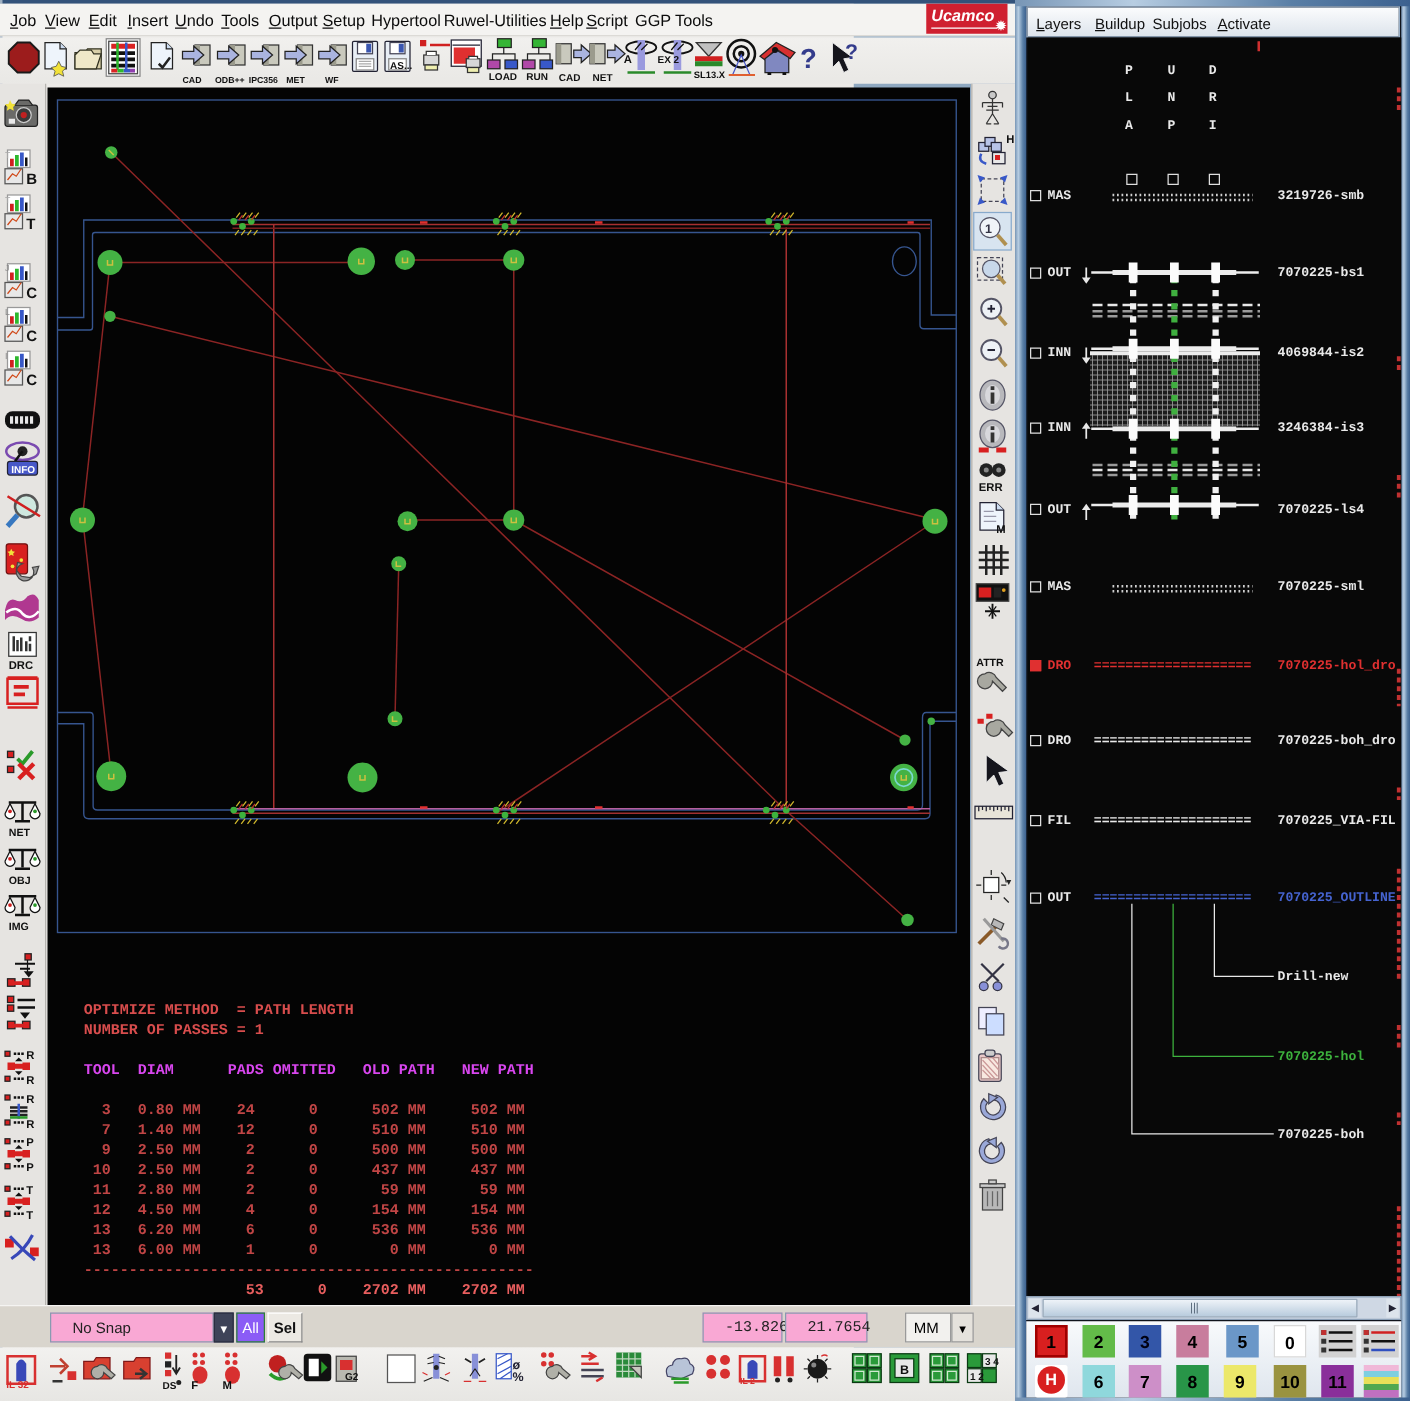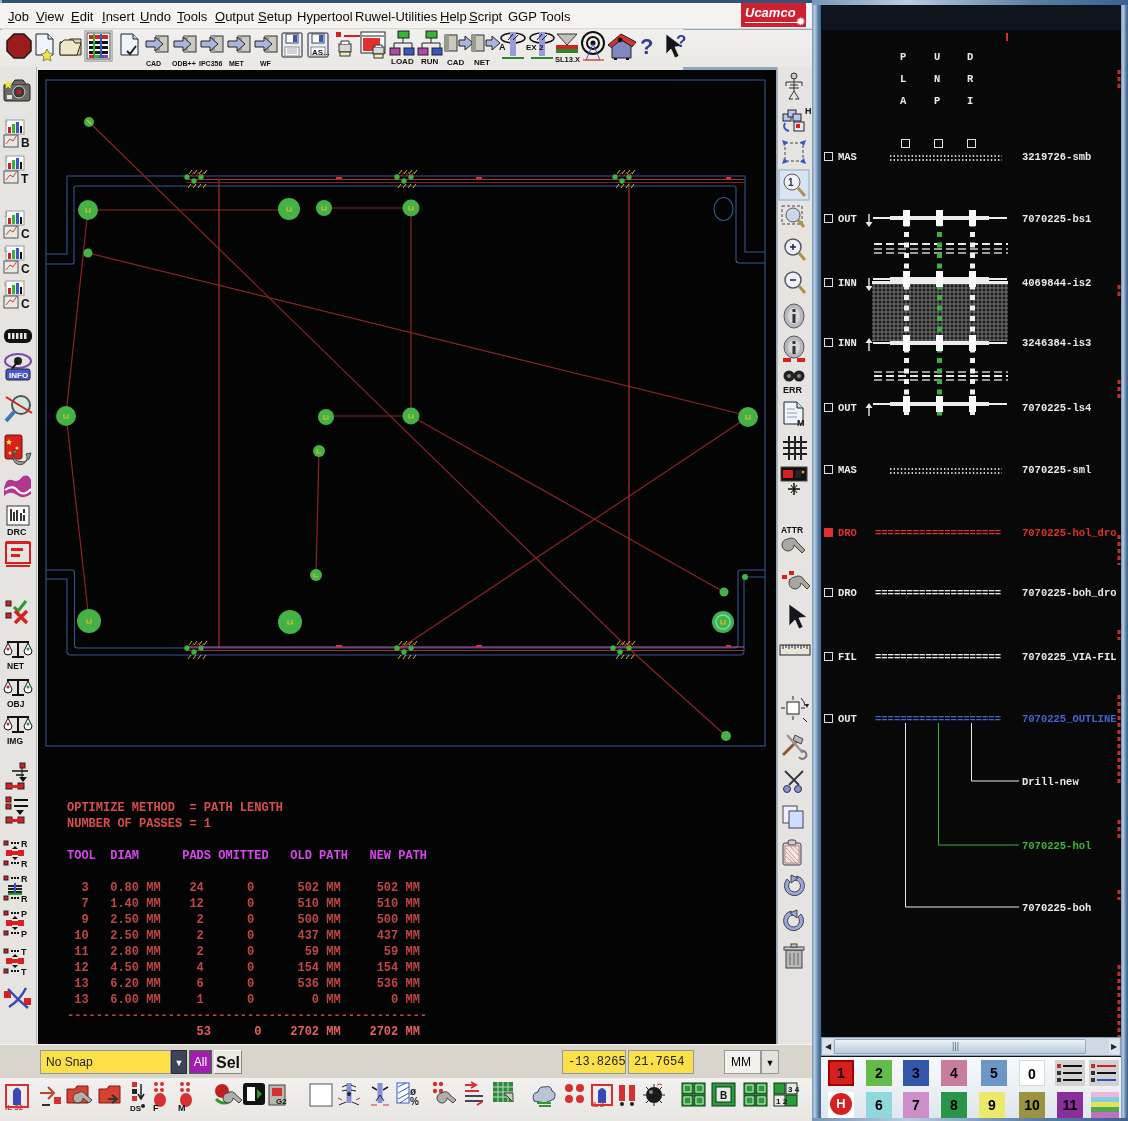--- a/index.html
+++ b/index.html
@@ -8,21 +8,21 @@
 #menubar{position:absolute;left:0;top:3px;width:812px;height:26px;background:#f4f3f1;border-bottom:1px solid #dcdad6}
 #menubar span{position:absolute;top:6px;font-size:13px;color:#0c0c0c}
 #menubar u{text-decoration:underline}
 #toolbar{position:absolute;left:0;top:30px;width:812px;height:37px;background:linear-gradient(#f1f0ee,#e9e8e5)}
 #leftcol{position:absolute;left:0;top:67px;width:37px;height:977px;background:#e6e4e1;border-right:1px solid #b5b3af}
 #rightcol{position:absolute;left:777px;top:67px;width:35px;height:977px;background:#e6e4e1;border-left:1px solid #b5b3af}
 #canvas{position:absolute;left:38px;top:70px;width:738px;height:974px;background:#040404;overflow:hidden}
 #ctext{position:absolute;left:29px;top:730px;font-family:Liberation Mono, monospace;font-size:12px;font-weight:bold;line-height:16px;color:#c04545;white-space:pre}
 #statusbar{position:absolute;left:0;top:1044px;width:812px;height:34px;background:#d9d5cd;border-top:1px solid #f5f4f2}
 #btoolbar{position:absolute;left:0;top:1078px;width:812px;height:43px;background:linear-gradient(#f2f1ef,#e7e6e3)}
-.sfield{position:absolute;top:5px;height:24px;background:#fde047;border:1px solid #8a9ab0;font-size:12px;color:#222;padding:4px 0 0 5px}
+.sfield{position:absolute;top:5px;height:24px;background:#f9a8d4;border:1px solid #8a9ab0;font-size:12px;color:#222;padding:4px 0 0 17px}
 #rw{position:absolute;left:812px;top:0;width:316px;height:1121px;background:#10141c}
 .rframe{position:absolute;background:linear-gradient(90deg,#7795b5,#b7cde2 30%,#5a7fa6 70%,#3c618f)}
 #rmenu{position:absolute;left:9px;top:5px;width:299px;height:25px;background:linear-gradient(#fbfcfd,#dde4ec);border:1px solid #9ab0c8}
 #rmenu span{position:absolute;top:6px;font-size:12px;color:#111}
 #rcanvas{position:absolute;left:10px;top:30px;width:299px;height:1007px;background:#080808;overflow:hidden;font-family:"Liberation Mono",monospace}
 .cb{position:absolute;width:9px;height:9px;border:1px solid #dedede;background:#080808}
 .rlab{position:absolute;font-size:10.5px;font-weight:bold;color:#e9e9e9;white-space:pre}
 #rscroll{position:absolute;left:9px;top:1037px;width:300px;height:19px;background:#cfd8e4;border:1px solid #8ba0b8}
 #rpalette{position:absolute;left:9px;top:1057px;width:300px;height:61px;background:linear-gradient(#f8fafc,#dfe6ee)}
 .pal{position:absolute;width:26px;height:26px;text-align:center;font-size:14px;font-weight:bold;color:#000;line-height:26px}
@@ -746,22 +746,22 @@
           <rect x="5" y="6" width="16" height="18" fill="#b8b8b8" stroke="#444"></rect>
           <rect x="3" y="3" width="20" height="3" fill="#ccc" stroke="#444"></rect>
           <rect x="10" y="0" width="6" height="3" fill="#ccc" stroke="#444"></rect>
           <path d="M9,9 v12 M13,9 v12 M17,9 v12" stroke="#666"></path>
         </g>
     </svg>
   </div>
   <div id="statusbar">
     <div class="sfield" style="left:40px;width:131px">No Snap</div>
     <div class="abs" style="left:171px;top:5px;width:16px;height:24px;background:#3e4358;border:1px solid #2a2e40;color:#fff;text-align:center;font-size:9px;line-height:24px">▼</div>
-    <div class="abs" style="left:189px;top:5px;width:23px;height:24px;background:#a21caf;border:1px solid #2c8036;color:#fff;font-size:12px;text-align:center;line-height:23px">All</div>
-    <div class="abs" style="left:214px;top:5px;width:28px;height:24px;background:#ece9e3;border:1px solid #fff;border-right-color:#888;border-bottom-color:#888;color:#111;font-size:16px;font-weight:bold;text-align:center;line-height:23px">Sel</div>
+    <div class="abs" style="left:189px;top:5px;width:23px;height:24px;background:#8b5cf6;border:1px solid #2c8036;color:#fff;font-size:12px;text-align:center;line-height:23px">All</div>
+    <div class="abs" style="left:214px;top:5px;width:28px;height:24px;background:#ece9e3;border:1px solid #fff;border-right-color:#888;border-bottom-color:#888;color:#111;font-size:12px;font-weight:bold;text-align:center;line-height:23px">Sel</div>
     <div class="sfield" style="left:562px;width:64px;font-family:'Liberation Mono',monospace">-13.8265</div>
     <div class="sfield" style="left:628px;width:66px;font-family:'Liberation Mono',monospace">21.7654</div>
     <div class="abs" style="left:724px;top:5px;width:37px;height:24px;background:#f2f1ee;border:1px solid #9a9a9a;font-size:12px;padding:4px 0 0 6px">MM</div>
     <div class="abs" style="left:761px;top:5px;width:18px;height:24px;background:#e5e2dc;border:1px solid #999;color:#000;text-align:center;font-size:9px;line-height:24px">▼</div>
   </div>
   <div id="btoolbar">
     <svg width="812" height="43" style="position:absolute;left:0;top:0" font-family="Liberation Sans,sans-serif">
       <g transform="translate(4,5)">
           <path d="M2,2 h22 v22 h-22 z" fill="none" stroke="#d83030" stroke-width="2"></path>
           <path d="M9,22 V8 q4,-7 8,0 V22 z" fill="#3848b8"></path>
@@ -919,20 +919,26 @@
           <text x="2" y="21" font-size="8" font-weight="bold" fill="#111">1 2</text>
         </g>
     </svg>
   </div>
 </div>
 <div id="rw">
   <div class="rframe" style="left:0;top:0;width:9px;height:1121px"></div>
   <div class="rframe" style="left:309px;top:0;width:7px;height:1121px"></div>
   <div class="rframe" style="left:0;top:0;width:316px;height:5px"></div>
   <div class="rframe" style="left:0;top:1118px;width:316px;height:3px"></div>
+  <div id="rmenu">
+    <span style="left:7px"><u>L</u>ayers</span>
+    <span style="left:54px"><u>B</u>uildup</span>
+    <span style="left:100px">Subjobs</span>
+    <span style="left:152px"><u>A</u>ctivate</span>
+  </div>
   <div id="rcanvas">
     <div class="rlab" style="left:78px;top:21px">P</div>
       <div class="rlab" style="left:112px;top:21px">U</div>
       <div class="rlab" style="left:145px;top:21px">D</div>
     <div class="rlab" style="left:78px;top:43px">L</div>
       <div class="rlab" style="left:112px;top:43px">N</div>
       <div class="rlab" style="left:145px;top:43px">R</div>
     <div class="rlab" style="left:78px;top:65px">A</div>
       <div class="rlab" style="left:112px;top:65px">P</div>
       <div class="rlab" style="left:145px;top:65px">I</div>

